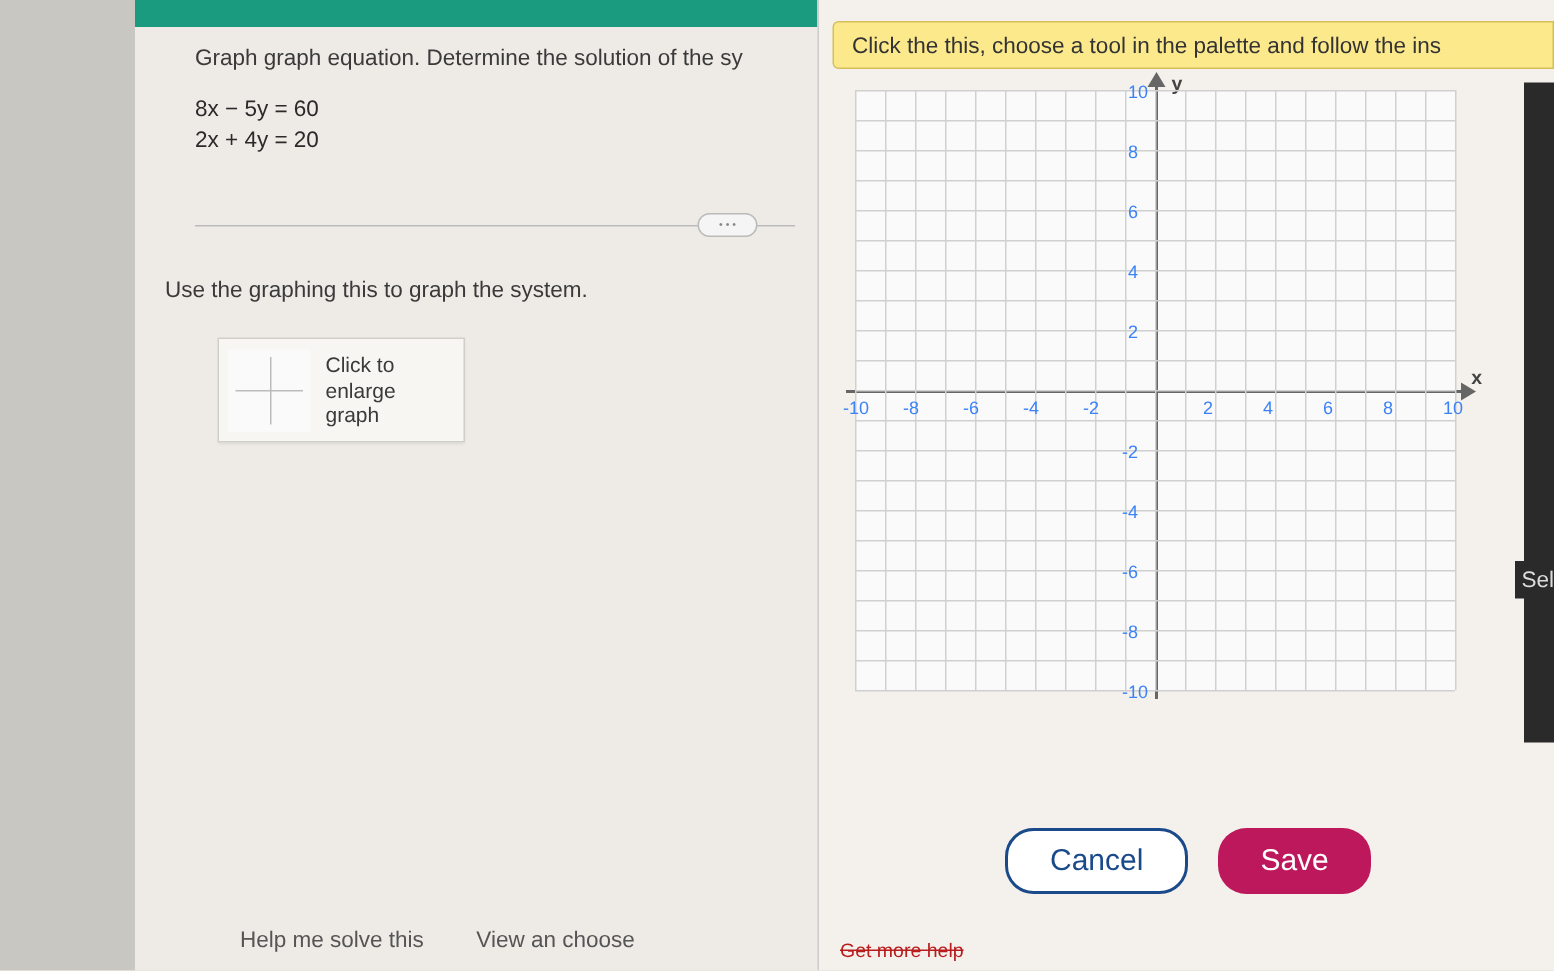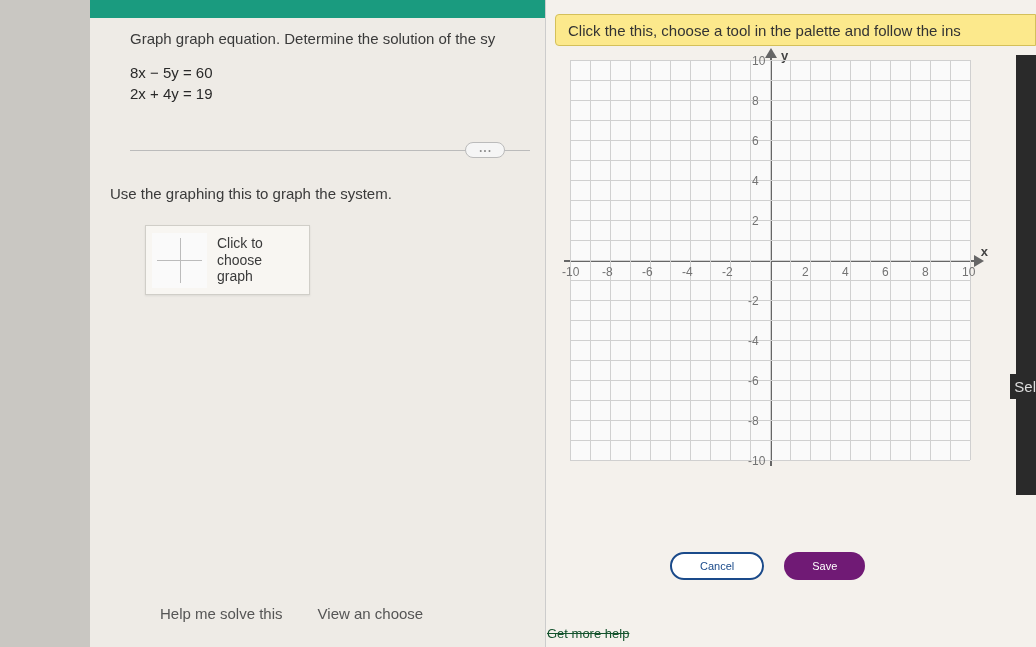--- a/index.html
+++ b/index.html
@@ -100,21 +100,21 @@
     .enlarge-thumb::after { top: 50%; left: 5px; right: 5px; height: 1px; }
     .enlarge-text {
       margin-left: 10px;
       font-size: 14px;
       color: #3a3a3a;
       line-height: 1.2;
     }
     .bottom-links {
       position: absolute;
       left: 160px;
-      bottom: 25px;
+      bottom: 12px;
       display: flex;
       gap: 35px;
       font-size: 15px;
       color: #555;
       font-weight: 500;
     }
     .right-panel {
       position: absolute;
       left: 545px;
       top: 0;
@@ -155,83 +155,83 @@
     }
     .gridline-v, .gridline-h { position: absolute; background: #d0d0d0; }
     .gridline-v { top: 0; bottom: 0; width: 1px; }
     .gridline-h { left: 0; right: 0; height: 1px; }
     .axis-v { position: absolute; left: 200px; top: -6px; bottom: -6px; width: 2px; background: #666; }
     .axis-h { position: absolute; top: 200px; left: -6px; right: -6px; height: 2px; background: #666; }
     .arrow-up { position: absolute; left: 195px; top: -12px; width: 0; height: 0; border-left: 6px solid transparent; border-right: 6px solid transparent; border-bottom: 10px solid #666; }
     .arrow-right { position: absolute; top: 195px; right: -14px; width: 0; height: 0; border-top: 6px solid transparent; border-bottom: 6px solid transparent; border-left: 10px solid #666; }
     .axis-label-y { position: absolute; left: 211px; top: -12px; font-size: 13px; color: #444; font-weight: bold; }
     .axis-label-x { position: absolute; right: -18px; top: 184px; font-size: 13px; color: #444; font-weight: bold; }
-    .tick-label { position: absolute; font-size: 12px; color: #737373; }
+    .tick-label { position: absolute; font-size: 12px; color: #3b82f6; }
     .button-row {
       position: absolute;
       left: 670px;
       top: 552px;
       display: flex;
       gap: 20px;
     }
     .btn {
-      height: 28px;
+      height: 44px;
       border-radius: 19px;
-      font-size: 11px;
+      font-size: 20px;
       display: flex;
       align-items: center;
       justify-content: center;
       cursor: pointer;
       padding: 0 28px;
     }
     .btn-cancel {
       background: #fff;
       border: 2px solid #1a4a8a;
       color: #1a4a8a;
     }
     .btn-save {
-      background: #701a75;
+      background: #be185d;
       border: none;
       color: #fff;
     }
     .right-edge {
       position: absolute;
       right: 0;
       top: 55px;
       width: 20px;
       height: 440px;
       background: #2a2a2a;
     }
     .sel-label { position: absolute; right: 0; top: 374px; color: #ddd; font-size: 15px; background:#2a2a2a; padding: 4px 0 4px 4px; }
-    .more-help { position: absolute; left: 547px; bottom: 6px; color: #14532d; font-size: 13px; text-decoration: line-through; text-align: right; }
+    .more-help { position: absolute; left: 560px; bottom: 6px; color: #b91c1c; font-size: 13px; text-decoration: line-through; text-align: right; }
     .dark-left { position: absolute; left: 0; top: 0; width: 90px; height: 647px; background: #1a1a1a; opacity: 0.15; }
   </style>
 </head>
 <body>
 
 <div class="dark-left"></div>
 
 <div class="left-panel"></div>
 <div class="teal-bar"></div>
 
 <div class="problem-text">Graph graph equation. Determine the solution of the sy</div>
 <div class="equations">
   <div>8x − 5y = 60</div>
-  <div>2x + 4y = 19</div>
+  <div>2x + 4y = 20</div>
 </div>
 
 <div class="divider"></div>
 <div class="divider-handle">• • •</div>
 
 <div class="instruction-text">Use the graphing this to graph the system.</div>
 
 <div class="enlarge-container">
   <div class="enlarge-thumb"></div>
   <div class="enlarge-text" style="white-space:pre-line">Click to
-choose
+enlarge
 graph</div>
 </div>
 
 <div class="bottom-links">
   <span>Help me solve this</span>
   <span>View an choose</span>
 </div>
 
 <div class="right-panel"></div>
 

